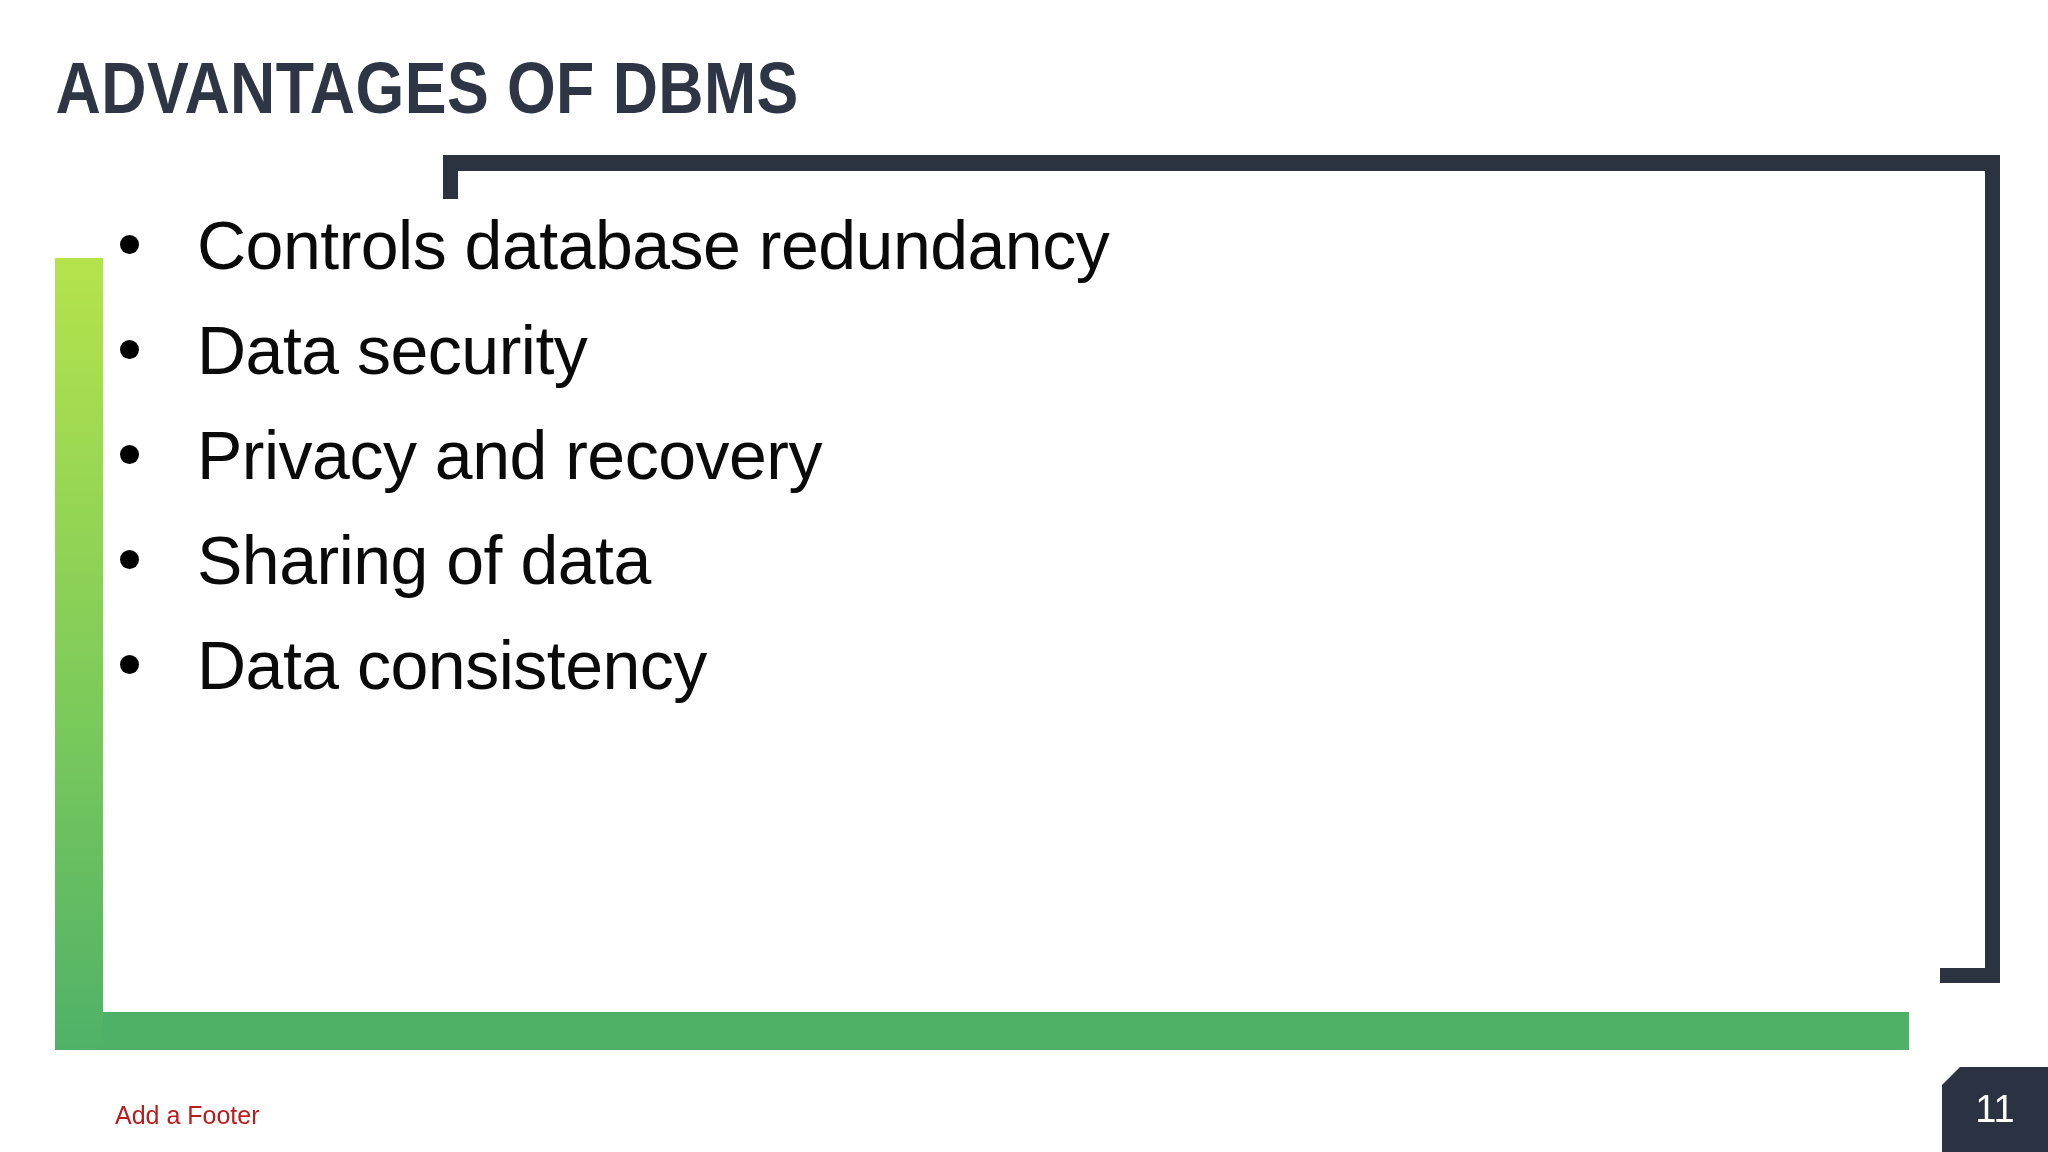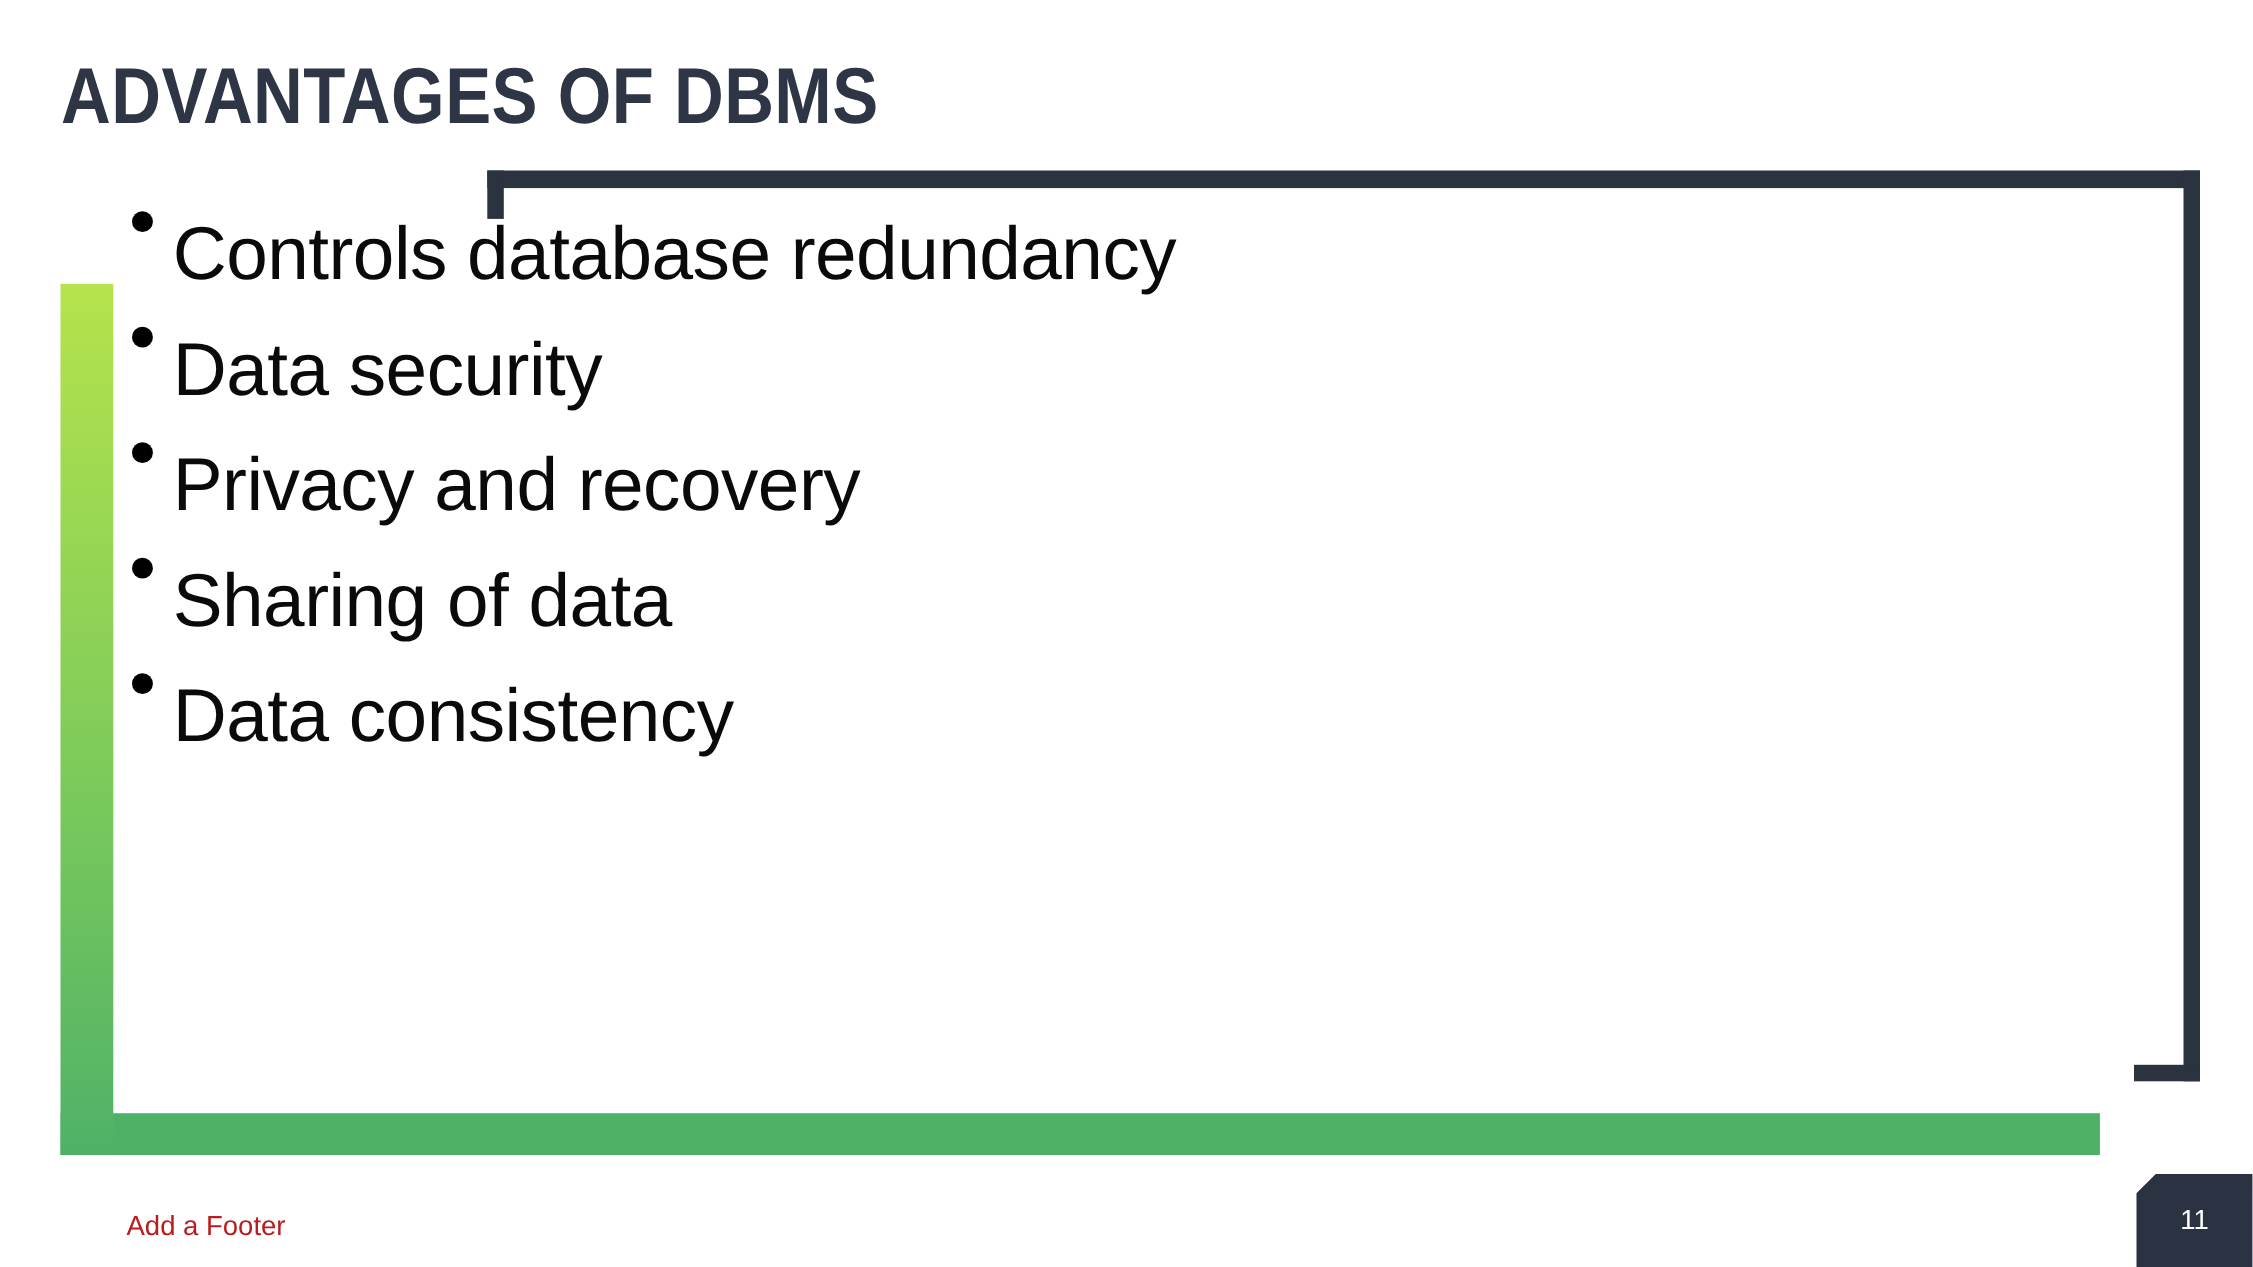--- a/index.html
+++ b/index.html
@@ -27,32 +27,32 @@
   
   .accent-bar-horizontal{position:absolute;left:55px;top:1012px;width:1854px;height:38px;background:#4fb168;}
   .accent-bar-vertical{
     position:absolute;left:55px;top:258px;width:48px;height:792px;
     background:linear-gradient(180deg,#b5e34c 0%,#7ecb5a 55%,#4fb168 100%);
   }
 
   
   .bullets{position:absolute;left:120px;top:192px;margin:0;padding:0;list-style:none;}
   .bullets li{
-    display:flex;height:105px;
-    font-size:68px;color:#0a0a0a;letter-spacing:-0.5px;white-space:nowrap;
+    display:flex;align-items:center;height:105px;
+    font-size:68px;color:#0a0a0a;letter-spacing:-0.5px;white-space:nowrap;gap:40px;
   }
   .dot{flex:none;width:19px;height:19px;border-radius:50%;background:#000;margin-right:18px;}
 
   
   .footer{position:absolute;left:115px;top:1100px;font-size:25px;color:#b91c1c;line-height:1.2;}
 
   
   .page-badge{
     position:absolute;left:1942px;top:1067px;width:106px;height:85px;
-    background:#2b3242;color:#ffffff;font-size:25px;
+    background:#2b3242;color:#ffffff;font-size:38px;
     display:flex;align-items:center;justify-content:center;
     clip-path:polygon(18px 0,100% 0,100% 100%,0 100%,0 18px);
   }
 </style>
 </head>
 <body>
 
 <div>
 
   <div class="title-row">

